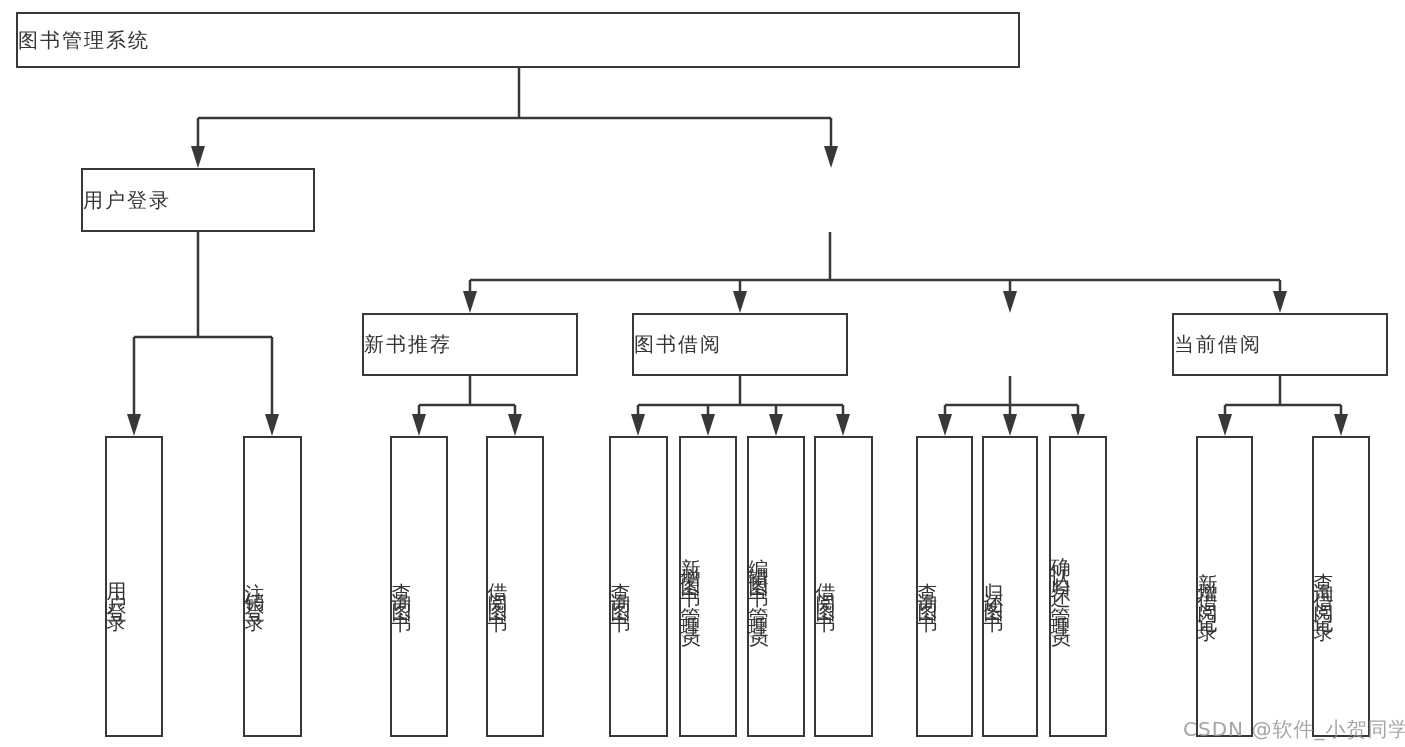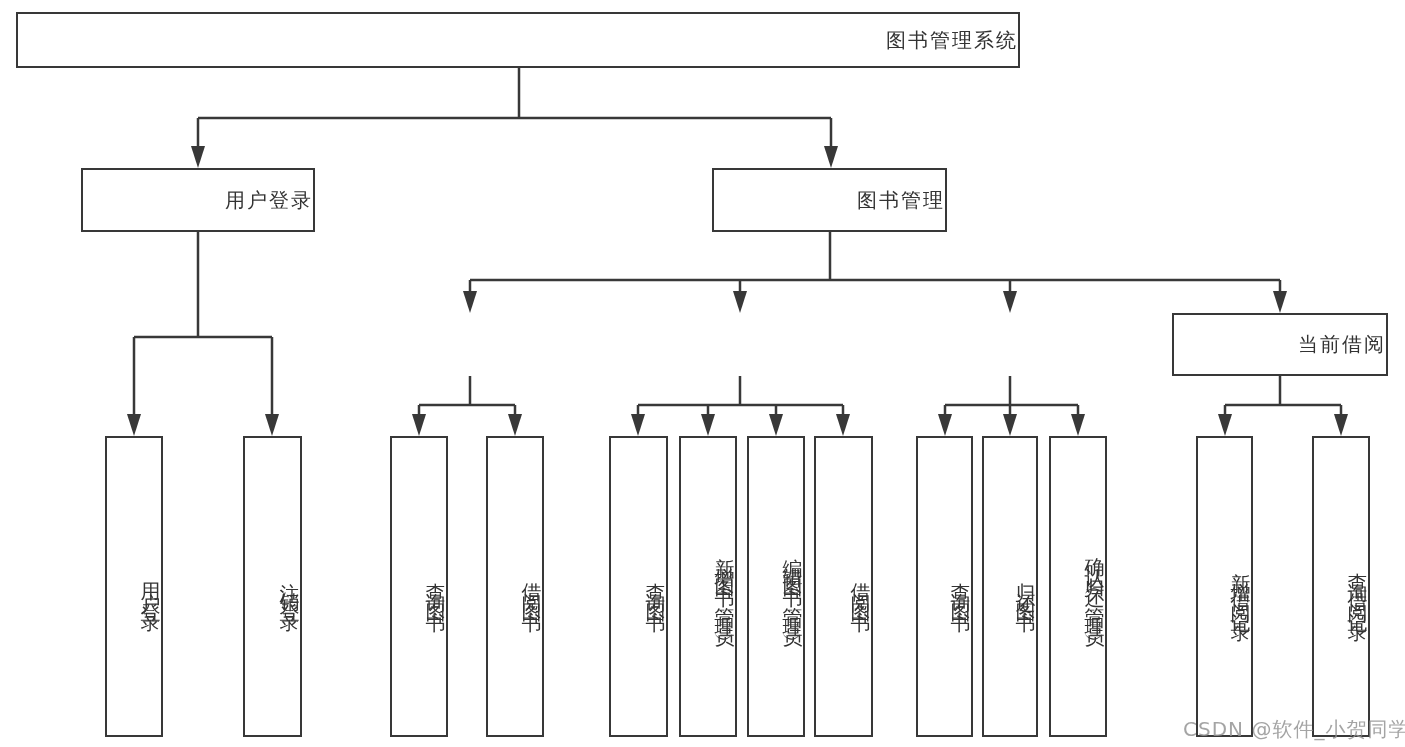--- a/index.html
+++ b/index.html
@@ -12,21 +12,21 @@
     overflow: hidden;
   }
   .wires { position: absolute; left: 0; top: 0; width: 1405px; height: 747px; }
   .node {
     position: absolute;
     background: #ffffff;
     border: 2.5px solid #383838;
     box-sizing: border-box;
     display: flex;
     align-items: center;
-    justify-content: flex-end;
+    justify-content: flex-start;
     color: #333333;
   }
   .node.h span {
     font-size: 20px;
     letter-spacing: 2px;
     white-space: nowrap;
   }
   .node.v span {
     writing-mode: vertical-rl;
     font-size: 20px;
@@ -100,24 +100,27 @@
     </g>
   </svg>
 
   <div class="node h" style="left:16px; top:12px; width:1004px; height:56px;">
     <span>图书管理系统</span>
   </div>
 
   <div class="node h" style="left:81px; top:168px; width:234px; height:64px;">
     <span>用户登录</span>
   </div>
-  <div class="node h" style="left:712px; top:168px; width:235px; height:64px;">
-    <span>图书管理</span>
+
+  <div class="node h mid" style="left:362px;">
+    <span>新书推荐</span>
   </div>
-
+  <div class="node h mid" style="left:632px;">
+    <span>图书借阅</span>
+  </div>
   <div class="node h mid" style="left:1172px;">
     <span>当前借阅</span>
   </div>
 
   <div class="node v leaf" style="left:105px; width:58px;">
     <span>用户登录</span>
   </div>
   <div class="node v leaf" style="left:243px; width:59px;">
     <span>注销登录</span>
   </div>

